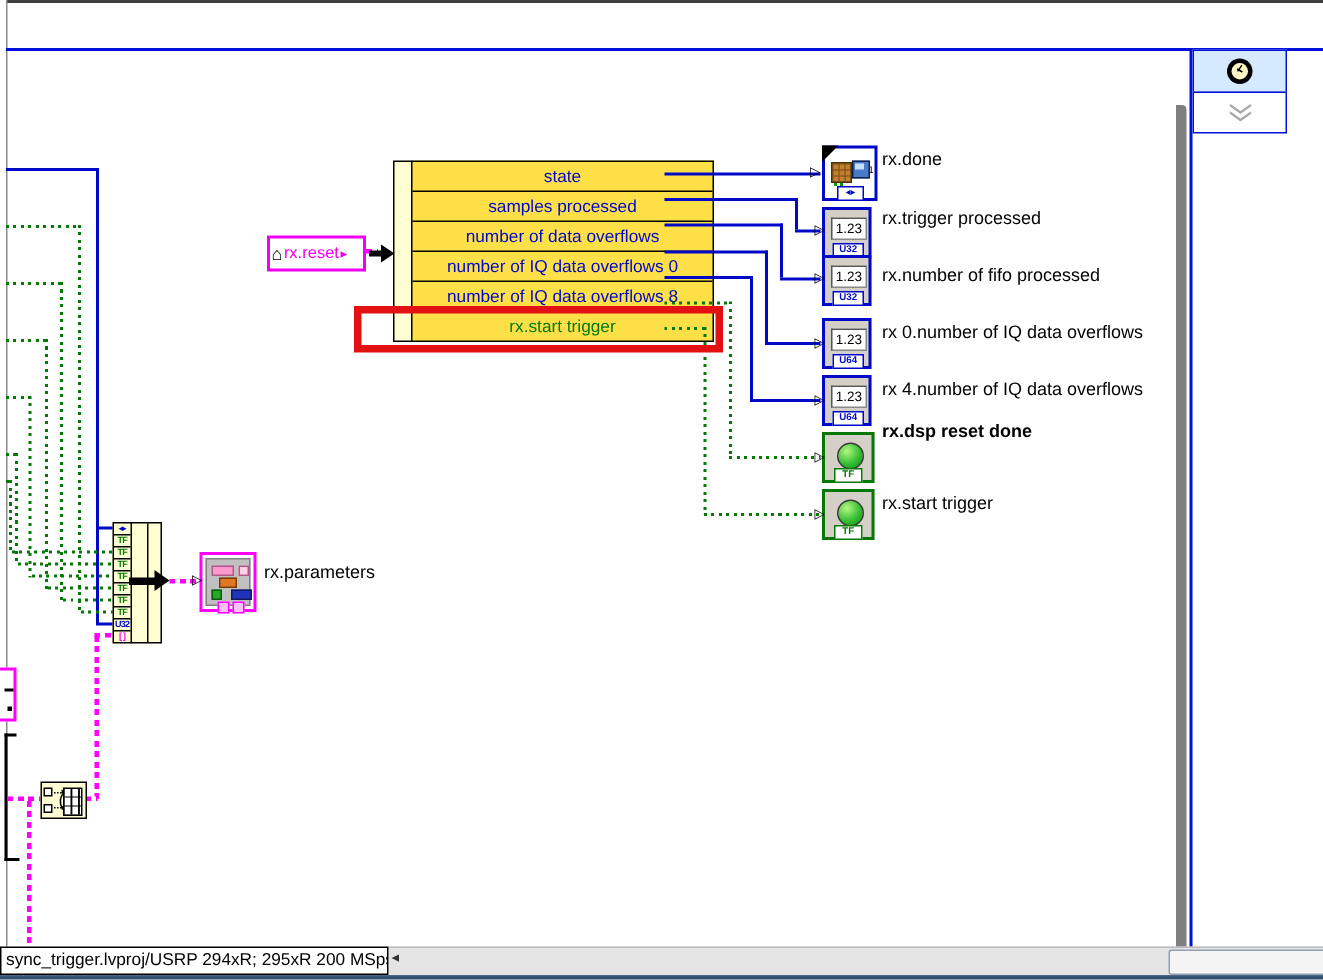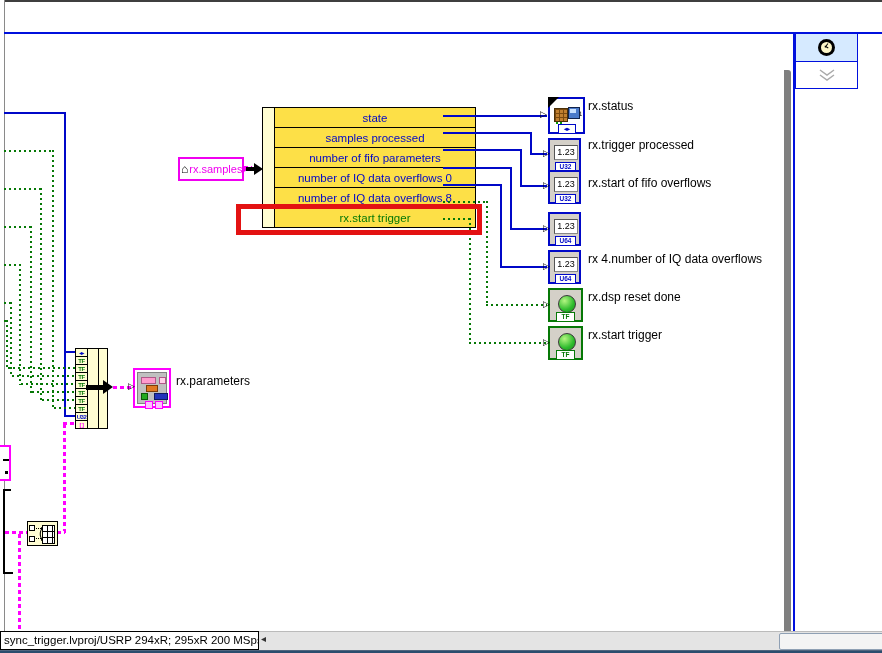--- a/index.html
+++ b/index.html
@@ -163,40 +163,40 @@
   <div class="abs wh-g" style="left:4px;top:302px;width:8px;"></div>
   <div class="abs wv-g" style="left:10px;top:302px;height:75px;"></div>
   <div class="abs wh-g" style="left:12px;top:375px;width:65px;"></div>
 
   <div class="abs wh-g" style="left:4px;top:320px;width:4px;"></div>
   <div class="abs wv-g" style="left:6px;top:320px;height:49px;"></div>
   <div class="abs wh-g" style="left:8px;top:367px;width:69px;"></div>
 
   <div class="abs rxstatus">
     <span class="house">⌂</span>
-    <span class="lbl">rx.samples</span>
+    <span class="lbl">rx.reset</span>
     <span class="arr">▸</span>
   </div>
   <div class="abs wh-p" style="left:244px;top:166px;width:8px;"></div>
   <div class="abs inarrow-shaft"></div>
   <div class="abs inarrow-head"></div>
 
   <div class="abs ub-strip"></div>
   <div class="abs ub-rows">
 
       <div class="ub-row">
         <span style="color: rgb(0, 8, 200);">state</span>
       </div>
 
       <div class="ub-row">
         <span style="color: rgb(0, 8, 200);">samples processed</span>
       </div>
 
       <div class="ub-row">
-        <span style="color: rgb(0, 8, 200);">number of fifo parameters</span>
+        <span style="color: rgb(0, 8, 200);">number of data overflows</span>
       </div>
 
       <div class="ub-row">
         <span style="color: rgb(0, 8, 200);">number of IQ data overflows 0</span>
       </div>
 
       <div class="ub-row">
         <span style="color: rgb(0, 8, 200);">number of IQ data overflows 8</span>
       </div>
 
@@ -239,55 +239,56 @@
     <span class="chip"></span>
     <span class="bits">1101</span>
     <span class="screen">
         <i></i>
       </span>
     <span class="gdot" style="left:6px;bottom:8px;"></span>
       <span class="gdot" style="left:10px;bottom:8px;"></span>
     <span class="tab" style="left:8px;width:16px;">◂▸</span>
   </div>
   <span class="abs term" style="left:540px;top:110px;">▷</span>
-  <div class="abs ind-label" style="left:588px;top:99px;">rx.status</div>
+  <div class="abs ind-label" style="left:588px;top:99px;">rx.done</div>
 
   <div class="abs numicon" style="left:548px;top:138px;">
     <span class="numfield">1.23</span>
     <span class="tab" style="left:5px;width:19px;">U32</span>
   </div>
   <span class="abs term" style="left:543px;top:149px;">▷</span>
   <div class="abs ind-label" style="left:588px;top:138px;">rx.trigger processed</div>
 
   <div class="abs numicon" style="left:548px;top:170px;">
     <span class="numfield">1.23</span>
     <span class="tab" style="left:5px;width:19px;">U32</span>
   </div>
   <span class="abs term" style="left:543px;top:181px;">▷</span>
-  <div class="abs ind-label" style="left:588px;top:176px;">rx.start of fifo overflows</div>
+  <div class="abs ind-label" style="left:588px;top:176px;">rx.number of fifo processed</div>
 
   <div class="abs numicon" style="left:548px;top:212px;">
     <span class="numfield">1.23</span>
     <span class="tab" style="left:5px;width:19px;">U64</span>
   </div>
   <span class="abs term" style="left:543px;top:224px;">▷</span>
+  <div class="abs ind-label" style="left:588px;top:214px;">rx 0.number of IQ data overflows</div>
 
   <div class="abs numicon" style="left:548px;top:250px;">
     <span class="numfield">1.23</span>
     <span class="tab" style="left:5px;width:19px;">U64</span>
   </div>
   <span class="abs term" style="left:543px;top:262px;">▷</span>
   <div class="abs ind-label" style="left:588px;top:252px;">rx 4.number of IQ data overflows</div>
 
   <div class="abs ledicon" style="left:548px;top:288px;">
     <span class="led"></span>
     <span class="tab tabg" style="left:6px;width:17px;">TF</span>
   </div>
   <span class="abs term" style="left:543px;top:300px;">▷</span>
-  <div class="abs ind-label" style="left:588px;top:290px;">rx.dsp reset done</div>
+  <div class="abs ind-label" style="left:588px;top:280px;font-weight:bold;">rx.dsp reset done</div>
 
   <div class="abs ledicon" style="left:548px;top:326px;">
     <span class="led"></span>
     <span class="tab tabg" style="left:6px;width:17px;">TF</span>
   </div>
   <span class="abs term" style="left:543px;top:338px;">▷</span>
   <div class="abs ind-label" style="left:588px;top:328px;">rx.start trigger</div>
 
   <div class="abs bd-terms">
 

